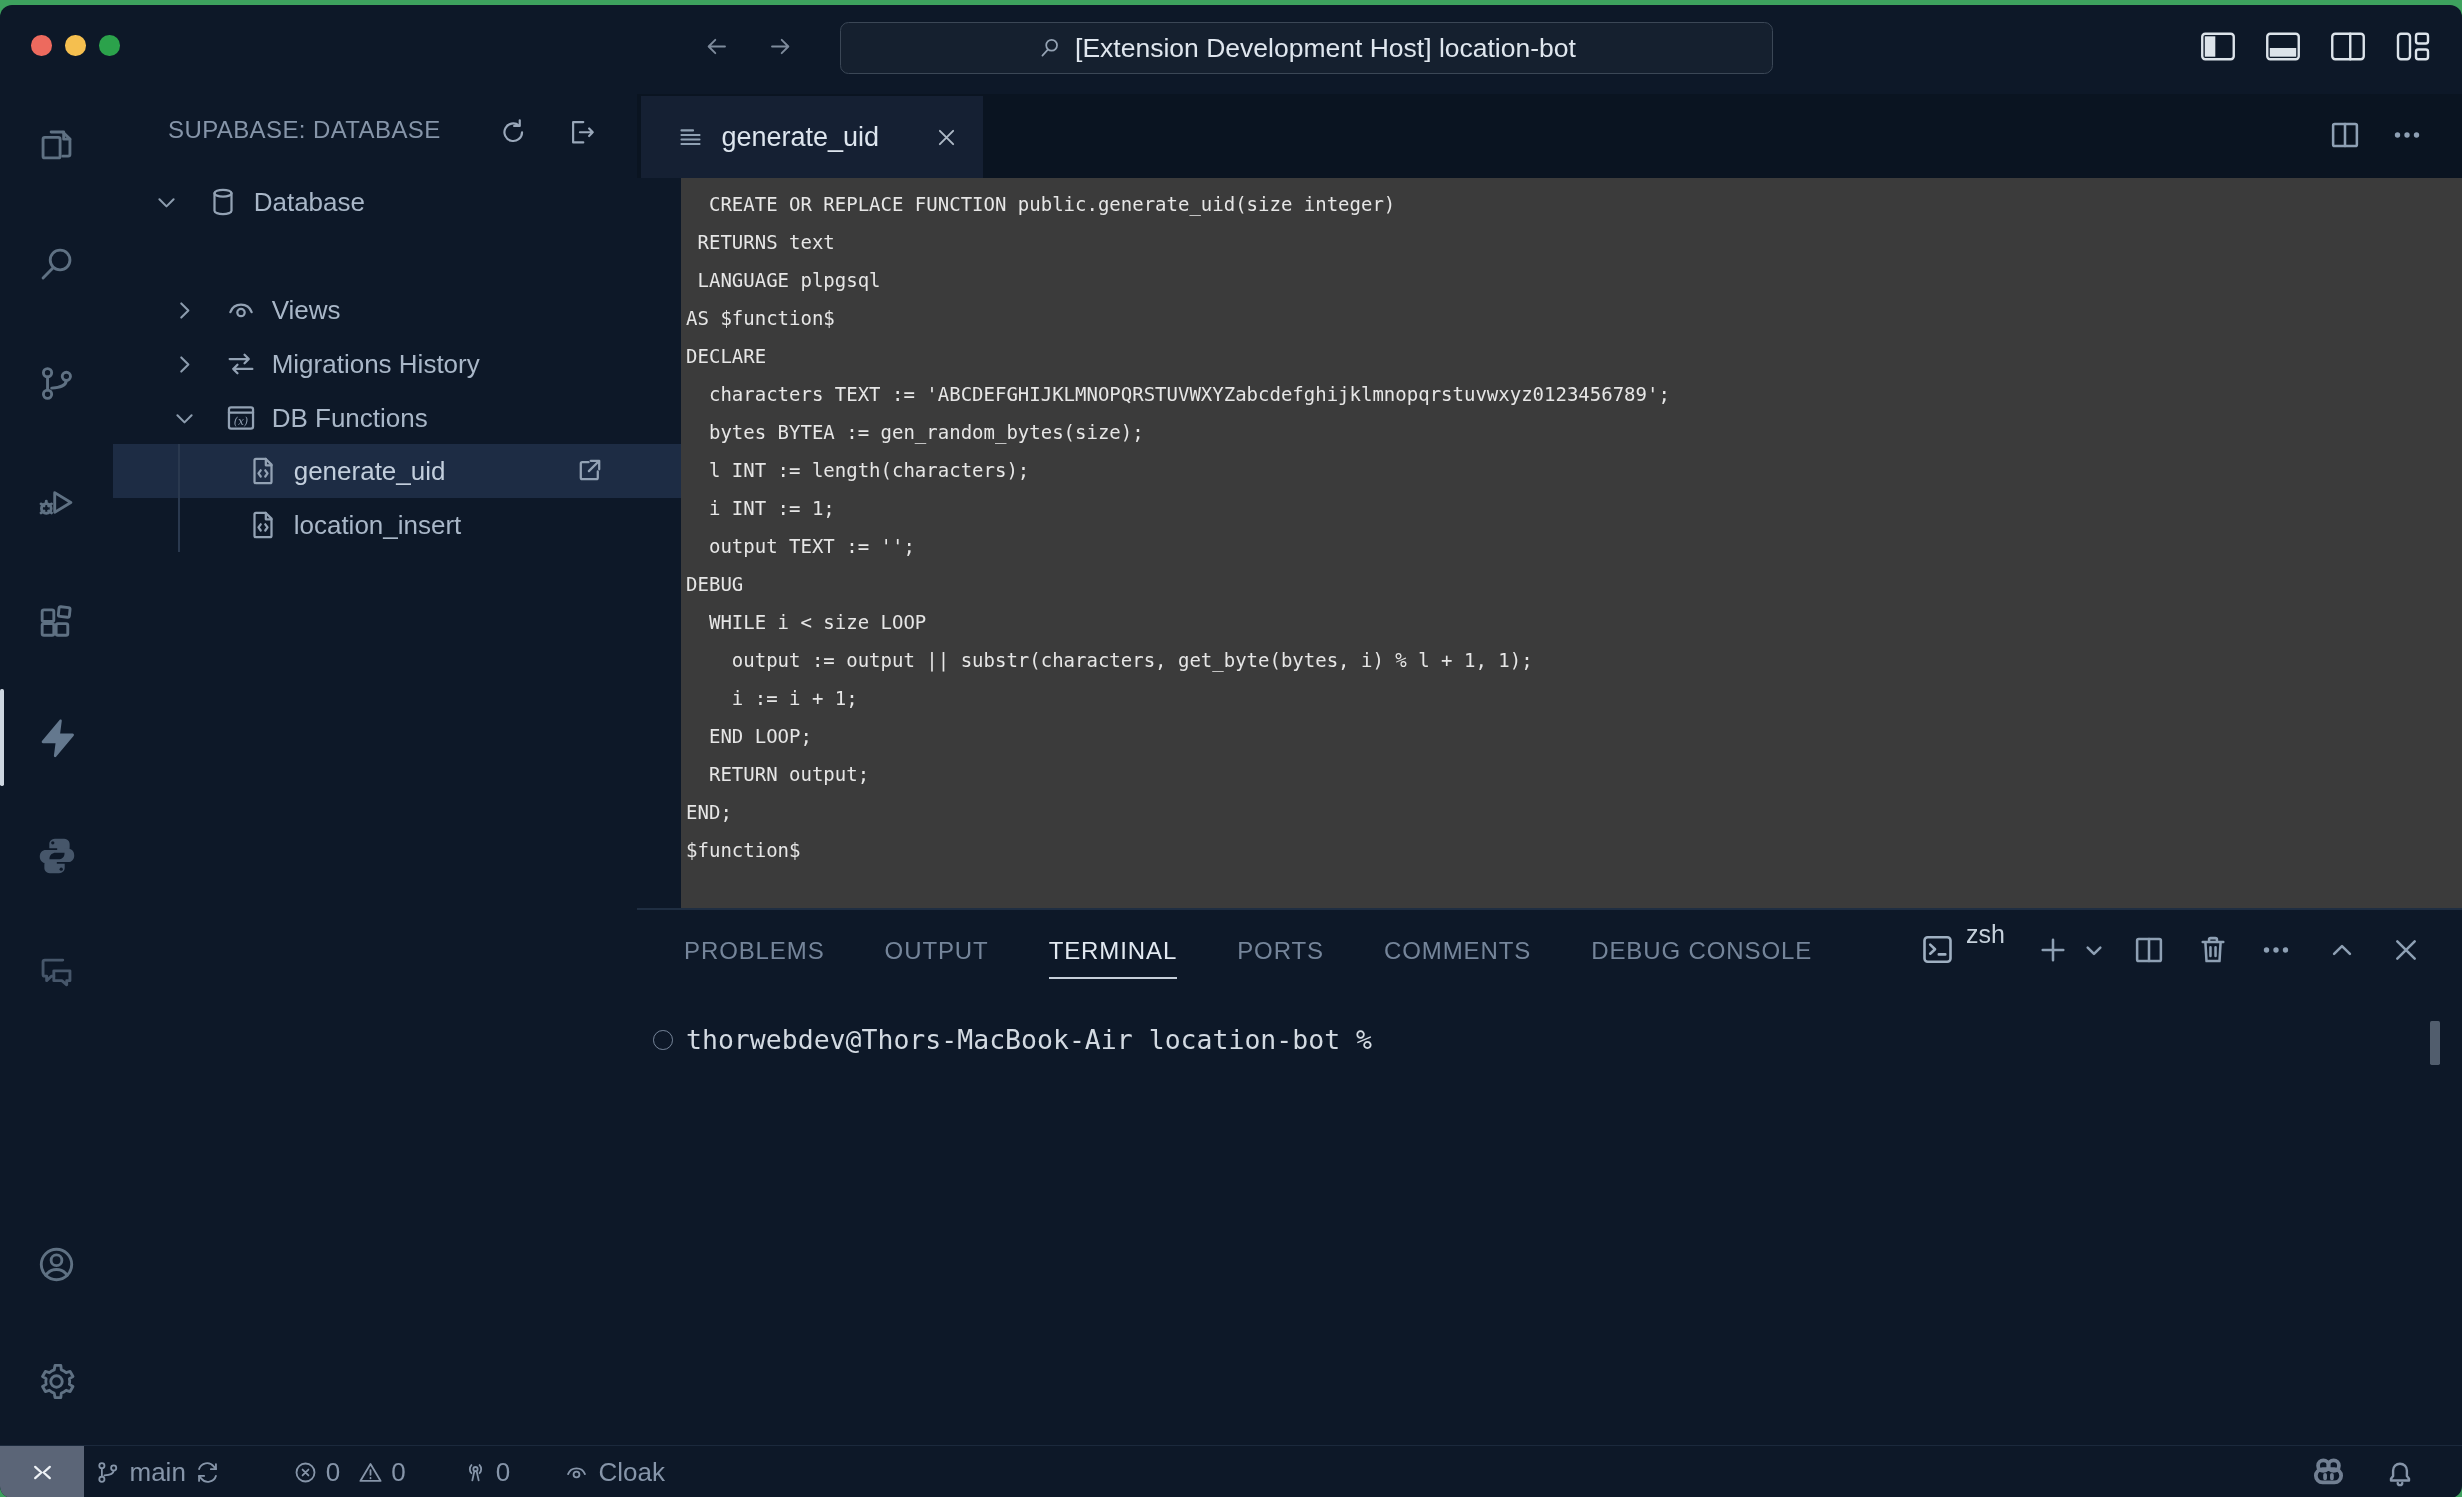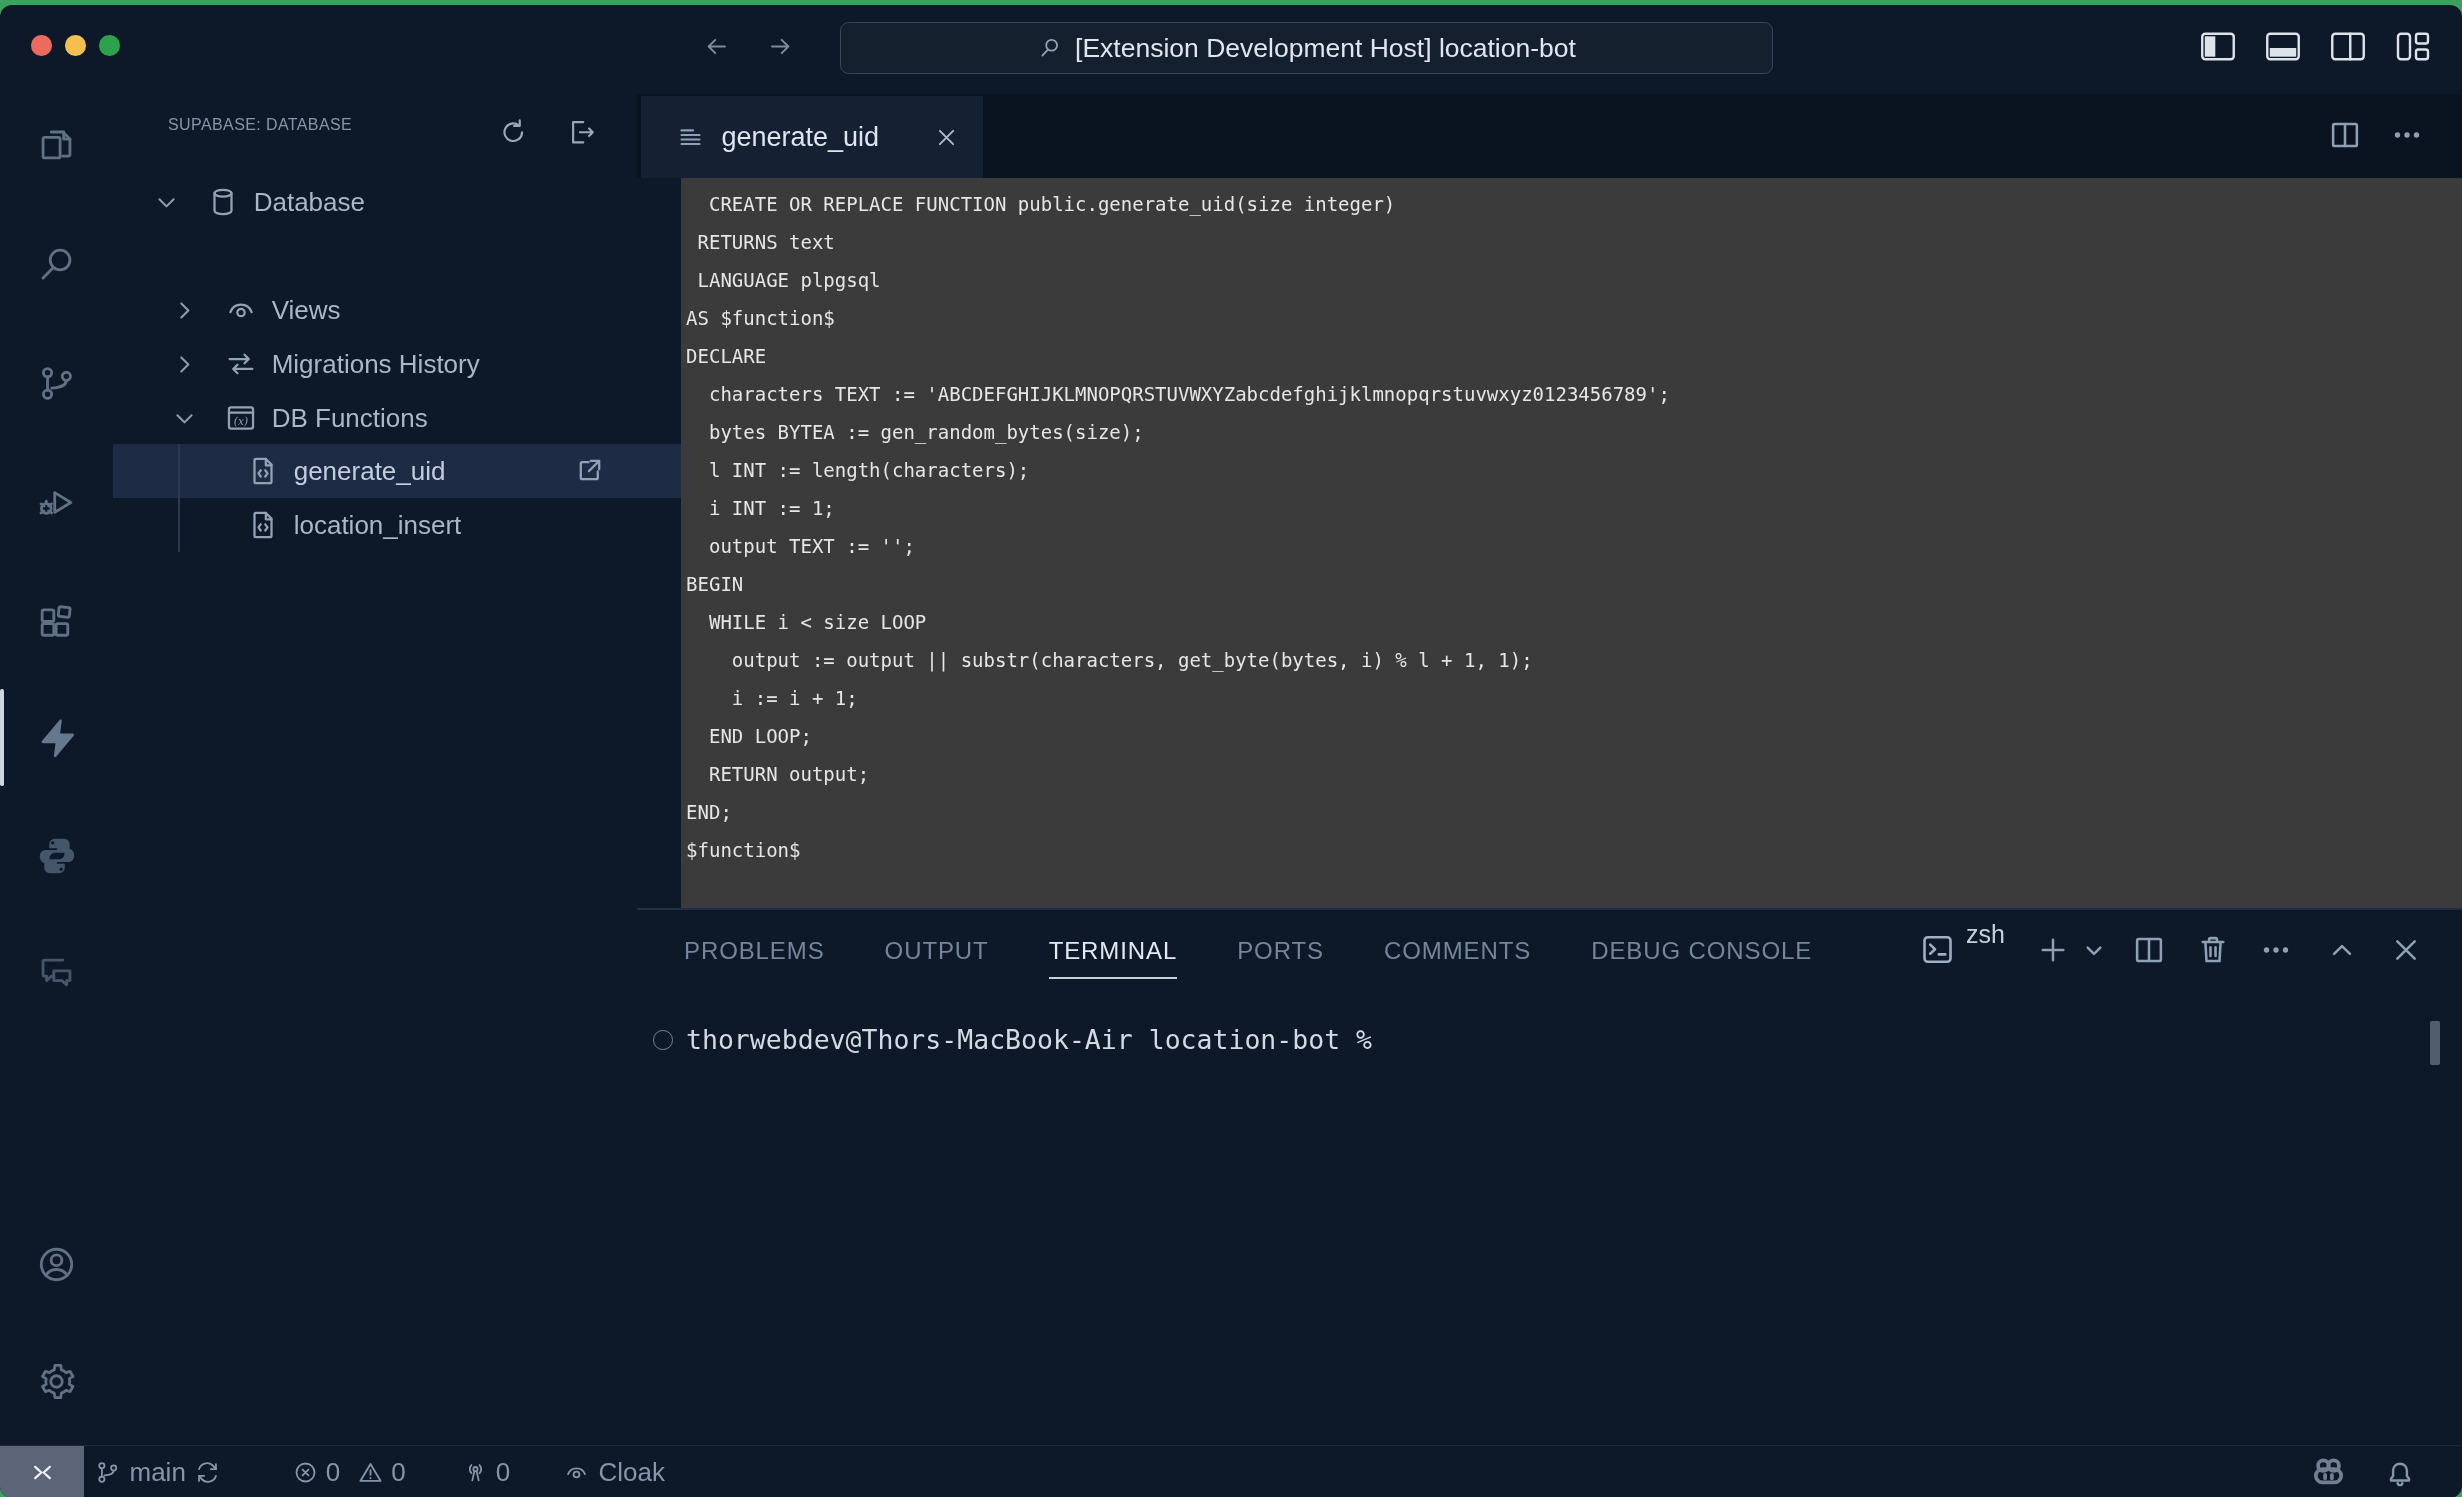--- a/index.html
+++ b/index.html
@@ -21,21 +21,21 @@
              color:#dfe6ee;font-size:26.5px}
   .cmdcenter .mag{color:#94a2b3}
   .laybtn{top:22px;width:41px;height:39px;color:#dce3ea;display:flex;align-items:center;justify-content:center}
 
   
   .actitem{left:0;width:113px;height:103px;display:flex;align-items:center;justify-content:center;color:#5f7183}
   .actitem.dim{color:#46566a}
   .act-indicator{left:0;top:684px;width:4.3px;height:97px;background:#cdd6e0;border-radius:1.7px}
 
   
-  .sbtitle{left:168px;top:111px;font-size:16px;letter-spacing:0.4px;color:#8695a9}
+  .sbtitle{left:168px;top:111px;font-size:24px;letter-spacing:0.4px;color:#8695a9}
   .sbaction{top:108px;width:38px;height:38px;color:#9aa8ba;display:flex;align-items:center;justify-content:center}
   .trow{left:113px;width:524px;height:54px;display:flex;align-items:center;color:#a9b7c8;font-size:26px}
   .trow .chev{width:31px;height:31px;margin-right:24px;color:#8c9cae;flex:none}
   .trow .ticon{width:34px;height:34px;margin-right:13.7px;color:#93a2b4;flex:none}
   .trow.d0{padding-left:38px}
   .trow.d1{padding-left:56px}
   .trow.d2{padding-left:133px}
   .trow.sel{background:#1d2c44;color:#c2cedc}
   .rowaction{position:absolute;left:460px;top:9.4px;width:34px;height:34px;color:#93a2b4}
   .guide{left:178px;top:439px;width:1.7px;height:108px;background:#2a394f}
@@ -304,21 +304,21 @@
     <div class="codeline">  CREATE OR REPLACE FUNCTION public.generate_uid(size integer)</div>
     <div class="codeline"> RETURNS text</div>
     <div class="codeline"> LANGUAGE plpgsql</div>
     <div class="codeline">AS $function$</div>
     <div class="codeline">DECLARE</div>
     <div class="codeline">  characters TEXT := 'ABCDEFGHIJKLMNOPQRSTUVWXYZabcdefghijklmnopqrstuvwxyz0123456789';</div>
     <div class="codeline">  bytes BYTEA := gen_random_bytes(size);</div>
     <div class="codeline">  l INT := length(characters);</div>
     <div class="codeline">  i INT := 1;</div>
     <div class="codeline">  output TEXT := '';</div>
-    <div class="codeline">BEGIN</div>
+    <div class="codeline">DEBUG</div>
     <div class="codeline">  WHILE i &lt; size LOOP</div>
     <div class="codeline">    output := output || substr(characters, get_byte(bytes, i) % l + 1, 1);</div>
     <div class="codeline">    i := i + 1;</div>
     <div class="codeline">  END LOOP;</div>
     <div class="codeline">  RETURN output;</div>
     <div class="codeline">END;</div>
     <div class="codeline">$function$</div>
   </div>
 
   <div class="a sash"></div>

